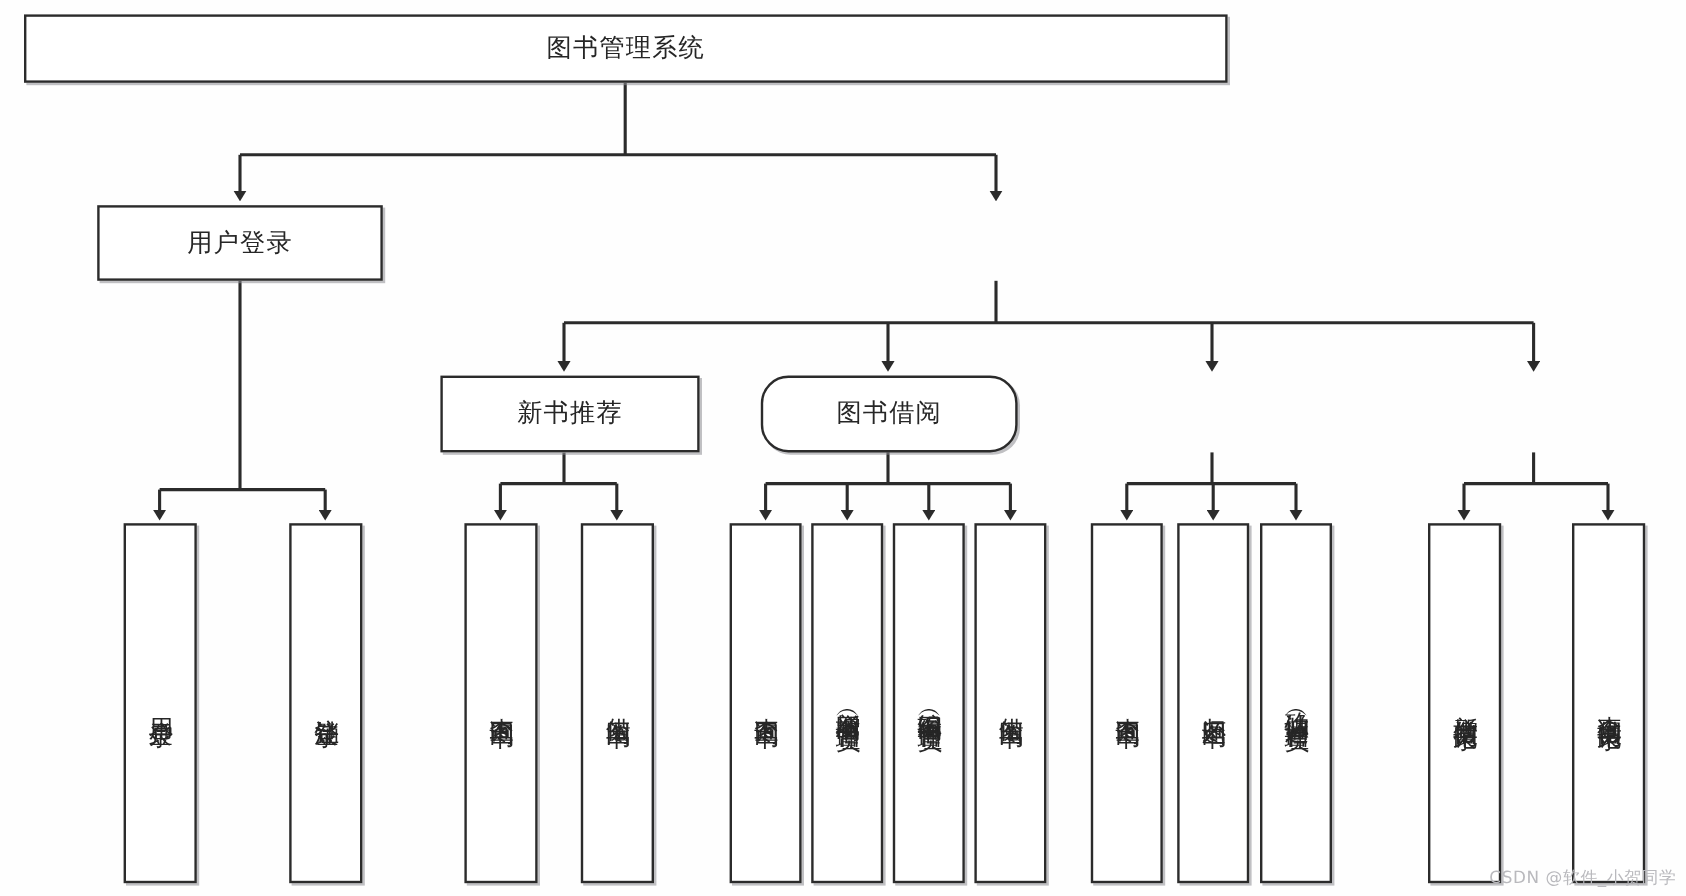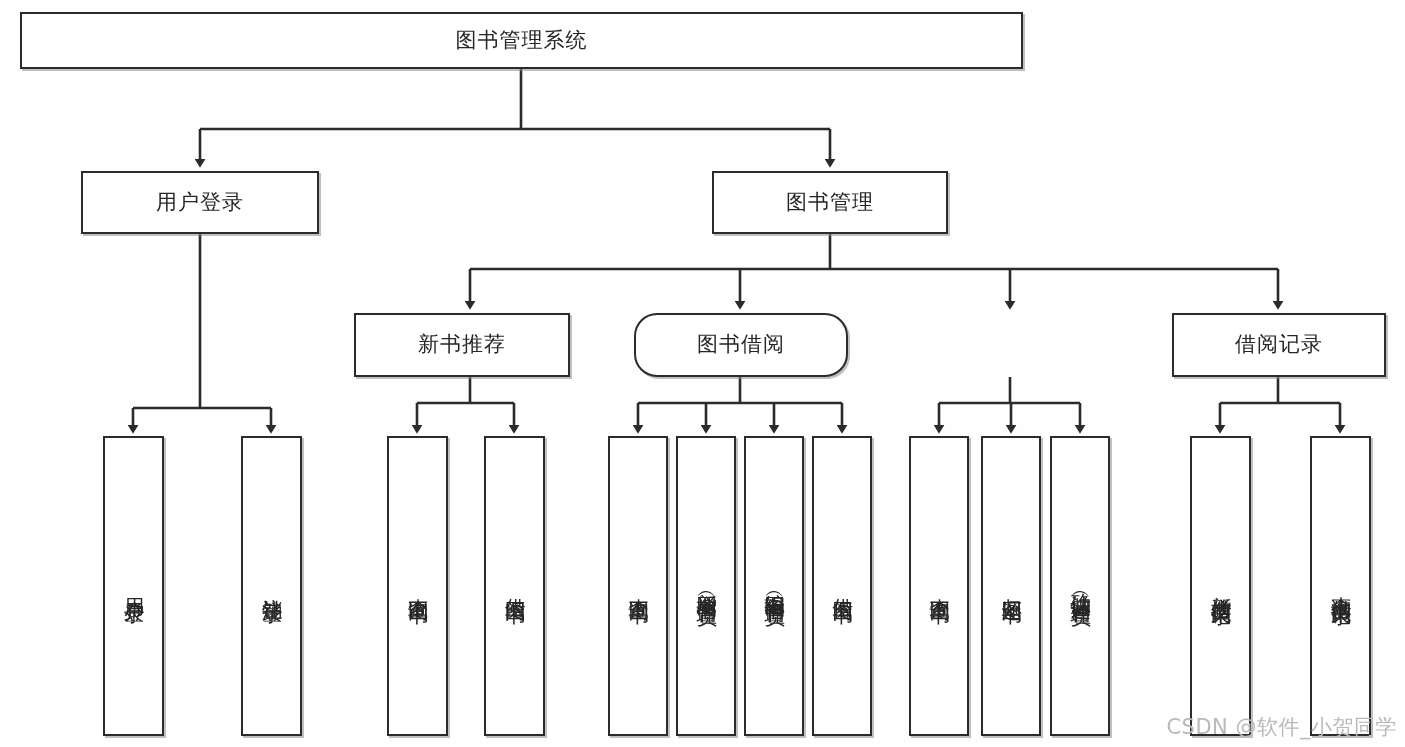--- a/index.html
+++ b/index.html
@@ -55,21 +55,21 @@
     writing-mode: vertical-rl;
     text-orientation: upright;
     white-space: normal;
     display: block;
     max-height: 100%;
   }
   .watermark {
     position: absolute;
     right: 8px;
     bottom: 6px;
-    font-size: 21px;
+    font-size: 14px;
     color: #b9b9bd;
     letter-spacing: 0.5px;
     white-space: nowrap;
   }
 </style>
 </head>
 <body>
 
 <div id="canvas">
 
@@ -123,32 +123,26 @@
     </g>
   </svg>
 
   <div class="node horiz" style="left:20px; top:12px; width:1003px; height:57px;">
     <span>图书管理系统</span>
   </div>
 
   <div class="node horiz" style="left:81px; top:171px; width:238px; height:63px;">
     <span>用户登录</span>
   </div>
-  <div class="node horiz" style="left:712px; top:171px; width:236px; height:63px;">
-    <span>图书管理</span>
-  </div>
 
-  <div class="node horiz" style="left:354px; top:313px; width:216px; height:64px;">
+  <div class="node horiz" style="left:367px; top:313px; width:216px; height:64px;">
     <span>新书推荐</span>
   </div>
   <div class="node horiz" style="left:634px; top:313px; width:214px; height:64px;border-radius:23px;">
     <span>图书借阅</span>
-  </div>
-  <div class="node horiz" style="left:1172px; top:313px; width:214px; height:64px;">
-    <span>借阅记录</span>
   </div>
 
   <div class="node vert" style="left:103px; top:436px; width:61px; height:300px;">
     <span class="vlabel">用户登录</span>
   </div>
   <div class="node vert" style="left:241px; top:436px; width:61px; height:300px;">
     <span class="vlabel">注销登录</span>
   </div>
 
   <div class="node vert" style="left:387px; top:436px; width:61px; height:300px;">

